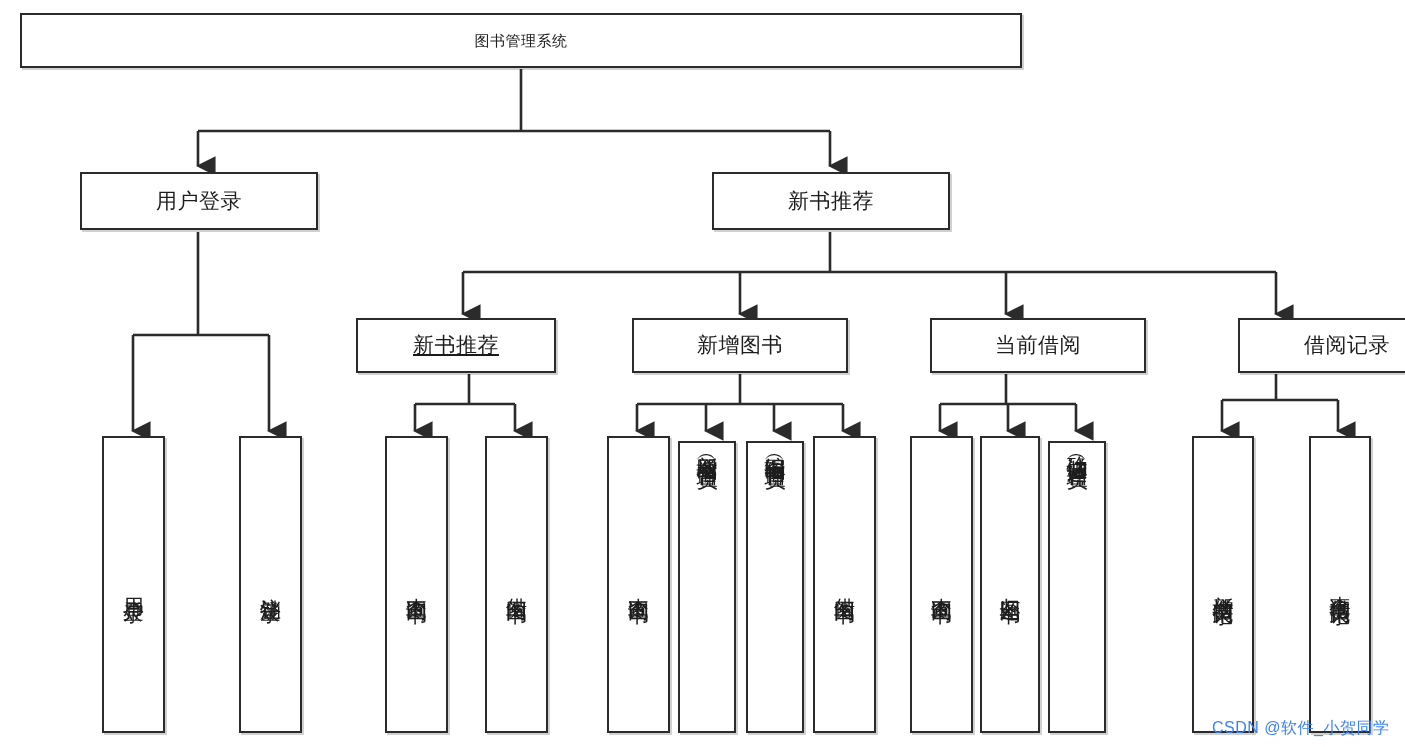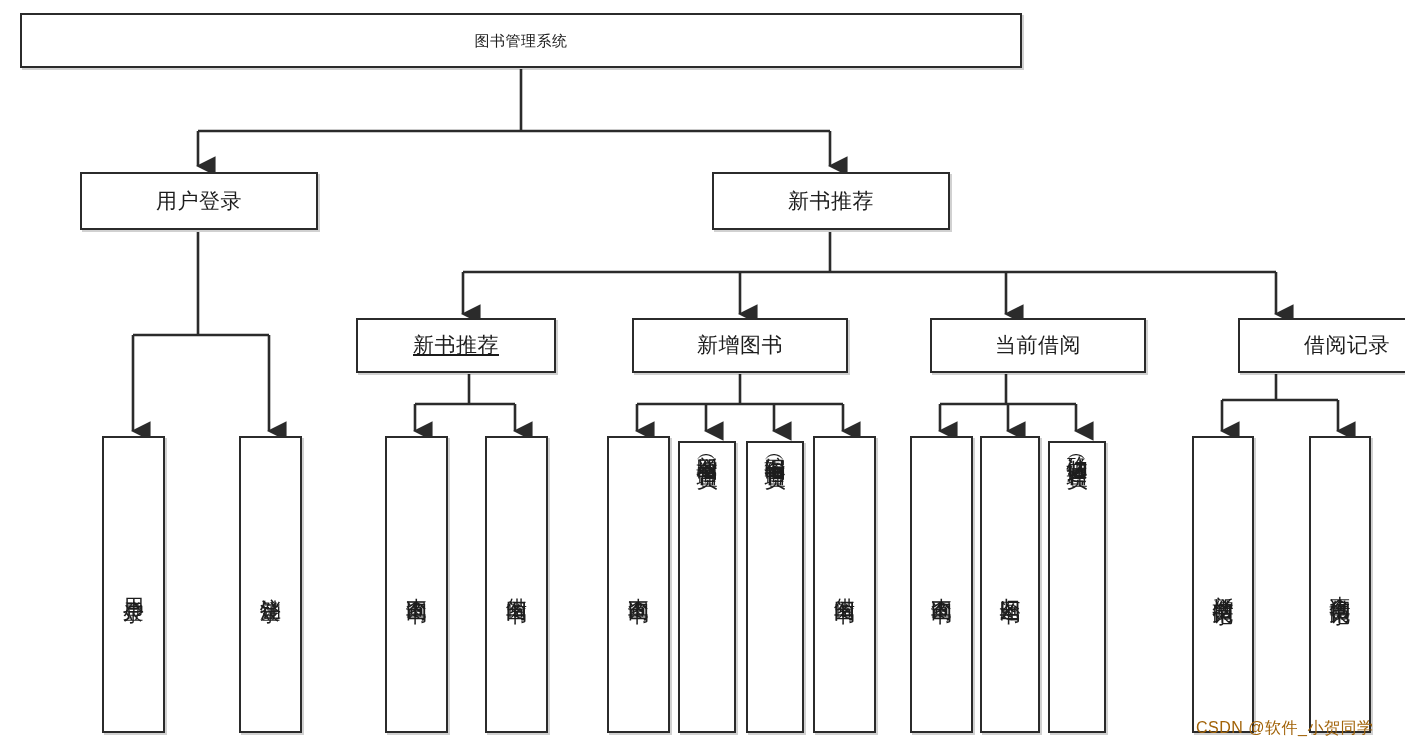--- a/index.html
+++ b/index.html
@@ -62,24 +62,25 @@
     white-space: nowrap;
     max-height: 100%;
   }
   .node.leaf.overflow .label {
     align-self: flex-start;
     margin-top: -6px;
   }
   .watermark {
     position: absolute;
     font-size: 16px;
-    color: #a16207;
+    color: #3b82f6;
     letter-spacing: 0.5px;
     white-space: nowrap;
     user-select: none;
+    margin-left: 16px;
   }
 </style>
 </head>
 <body>
 
 <div id="canvas">
 
   <svg id="edges" viewBox="0 0 1405 747" xmlns="http://www.w3.org/2000/svg">
     <defs>
       <marker id="arrow" viewBox="0 0 12 12" refX="6" refY="10" markerWidth="9" markerHeight="9" orient="auto-start-reverse">

